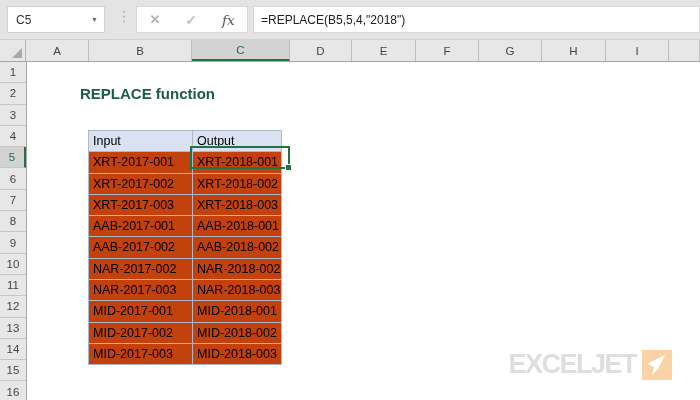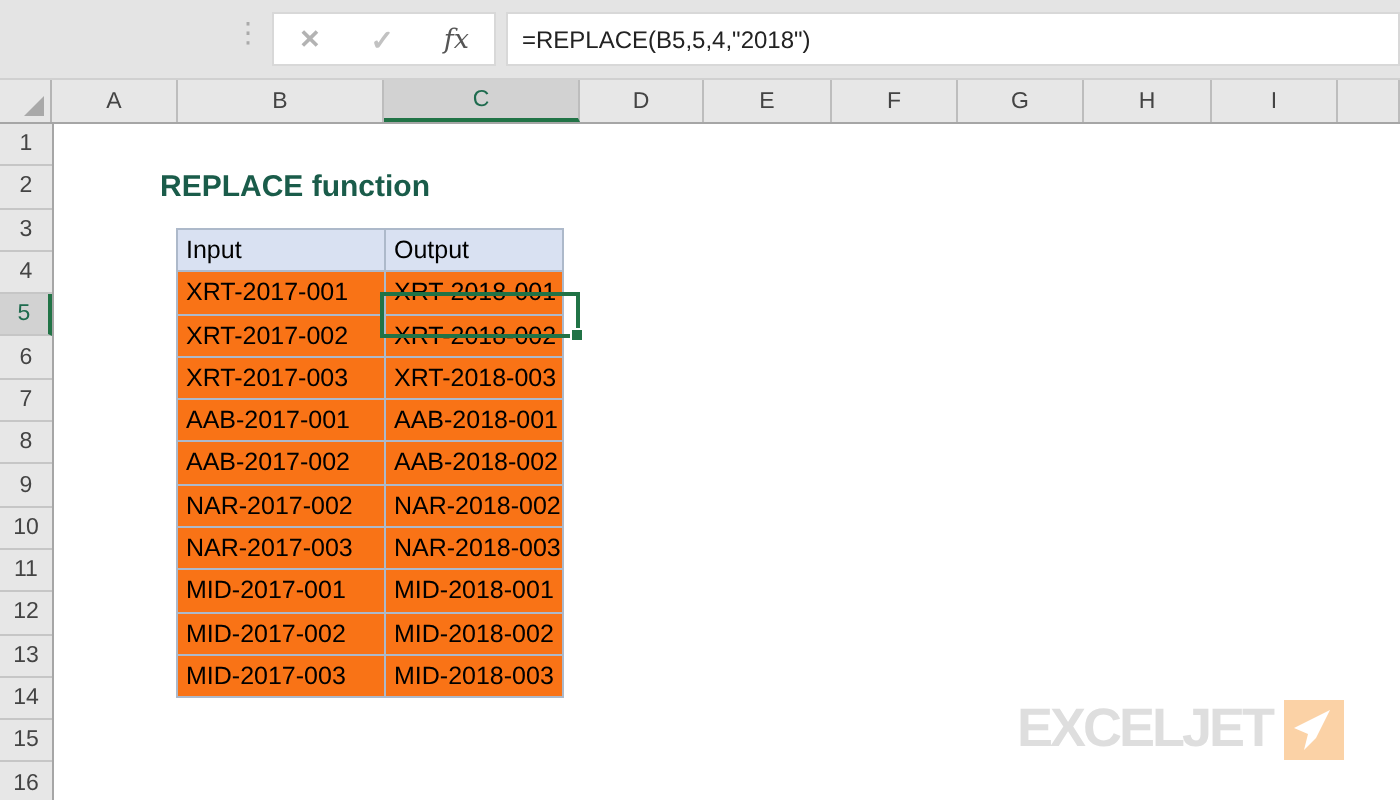--- a/index.html
+++ b/index.html
@@ -39,24 +39,24 @@
   .row-headers { position:absolute; left:0; top:62px; width:27px; height:338px;
                  background:#e7e7e7; border-right:1px solid #a6a6a6; overflow:hidden; }
   .row-h { width:100%; height:21.3px; border-bottom:1px solid #c6c6c6; display:flex;
            align-items:center; justify-content:center; font-size:11.5px; color:#444; }
   .row-h.sel { background:#d2d2d2; color:#1e6b4e; border-right:2px solid #217346; }
 
   
   .sheet { position:absolute; left:27px; top:62px; width:673px; height:338px; background:#fff; }
   .sheet-title { position:absolute; left:53px; top:23px; font-size:15px;
                  font-weight:bold; color:#1a5c4a; }
-  .data-table { position:absolute; left:61px; top:52px; border-collapse:collapse; table-layout:fixed; }
+  .data-table { position:absolute; left:61px; top:68px; border-collapse:collapse; table-layout:fixed; }
   .data-table td { border:1px solid #adb9ca; height:20.3px; line-height:20.3px;
                    font-size:12.5px; color:#000; padding:0 0 0 4px;
-                   white-space:nowrap; overflow:hidden; background:#f97316; }
+                   white-space:nowrap; overflow:hidden; background:#c2410c; }
   .data-table td.c0 { width:104px; }
   .data-table td.c1 { width:89px; }
   .data-table tr.head td { background:#d9e1f2; }
 
   
   .selection { position:absolute; left:163px; top:84px; width:100px; height:23px;
                border:2px solid #217346; pointer-events:none; }
   .fill-handle { position:absolute; right:-4px; bottom:-4px; width:7px; height:7px;
                  background:#217346; border:1px solid #fff; pointer-events:auto; }
 
@@ -65,20 +65,24 @@
   .logo-text { font-size:27px; font-weight:bold; color:#dedede; letter-spacing:-1.5px;margin-left:27px; }
   .logo-badge { width:30px; height:30px; background:#fbd2a6; display:flex;
                 align-items:center; justify-content:center; }
 </style>
 </head>
 <body>
 
 <div class="app">
 
   <div class="formula-bar">
+    <div class="name-box">
+      <span class="name-text">C5</span>
+      <span class="nb-arrow">▼</span>
+    </div>
     <div class="grip">⋮</div>
     <div class="fx-strip">
       <span class="icon-x">✕</span>
       <span class="icon-check">✓</span>
       <span class="icon-fx">fx</span>
     </div>
     <div class="formula-input">
       <span>=REPLACE(B5,5,4,"2018")</span>
     </div>
   </div>

